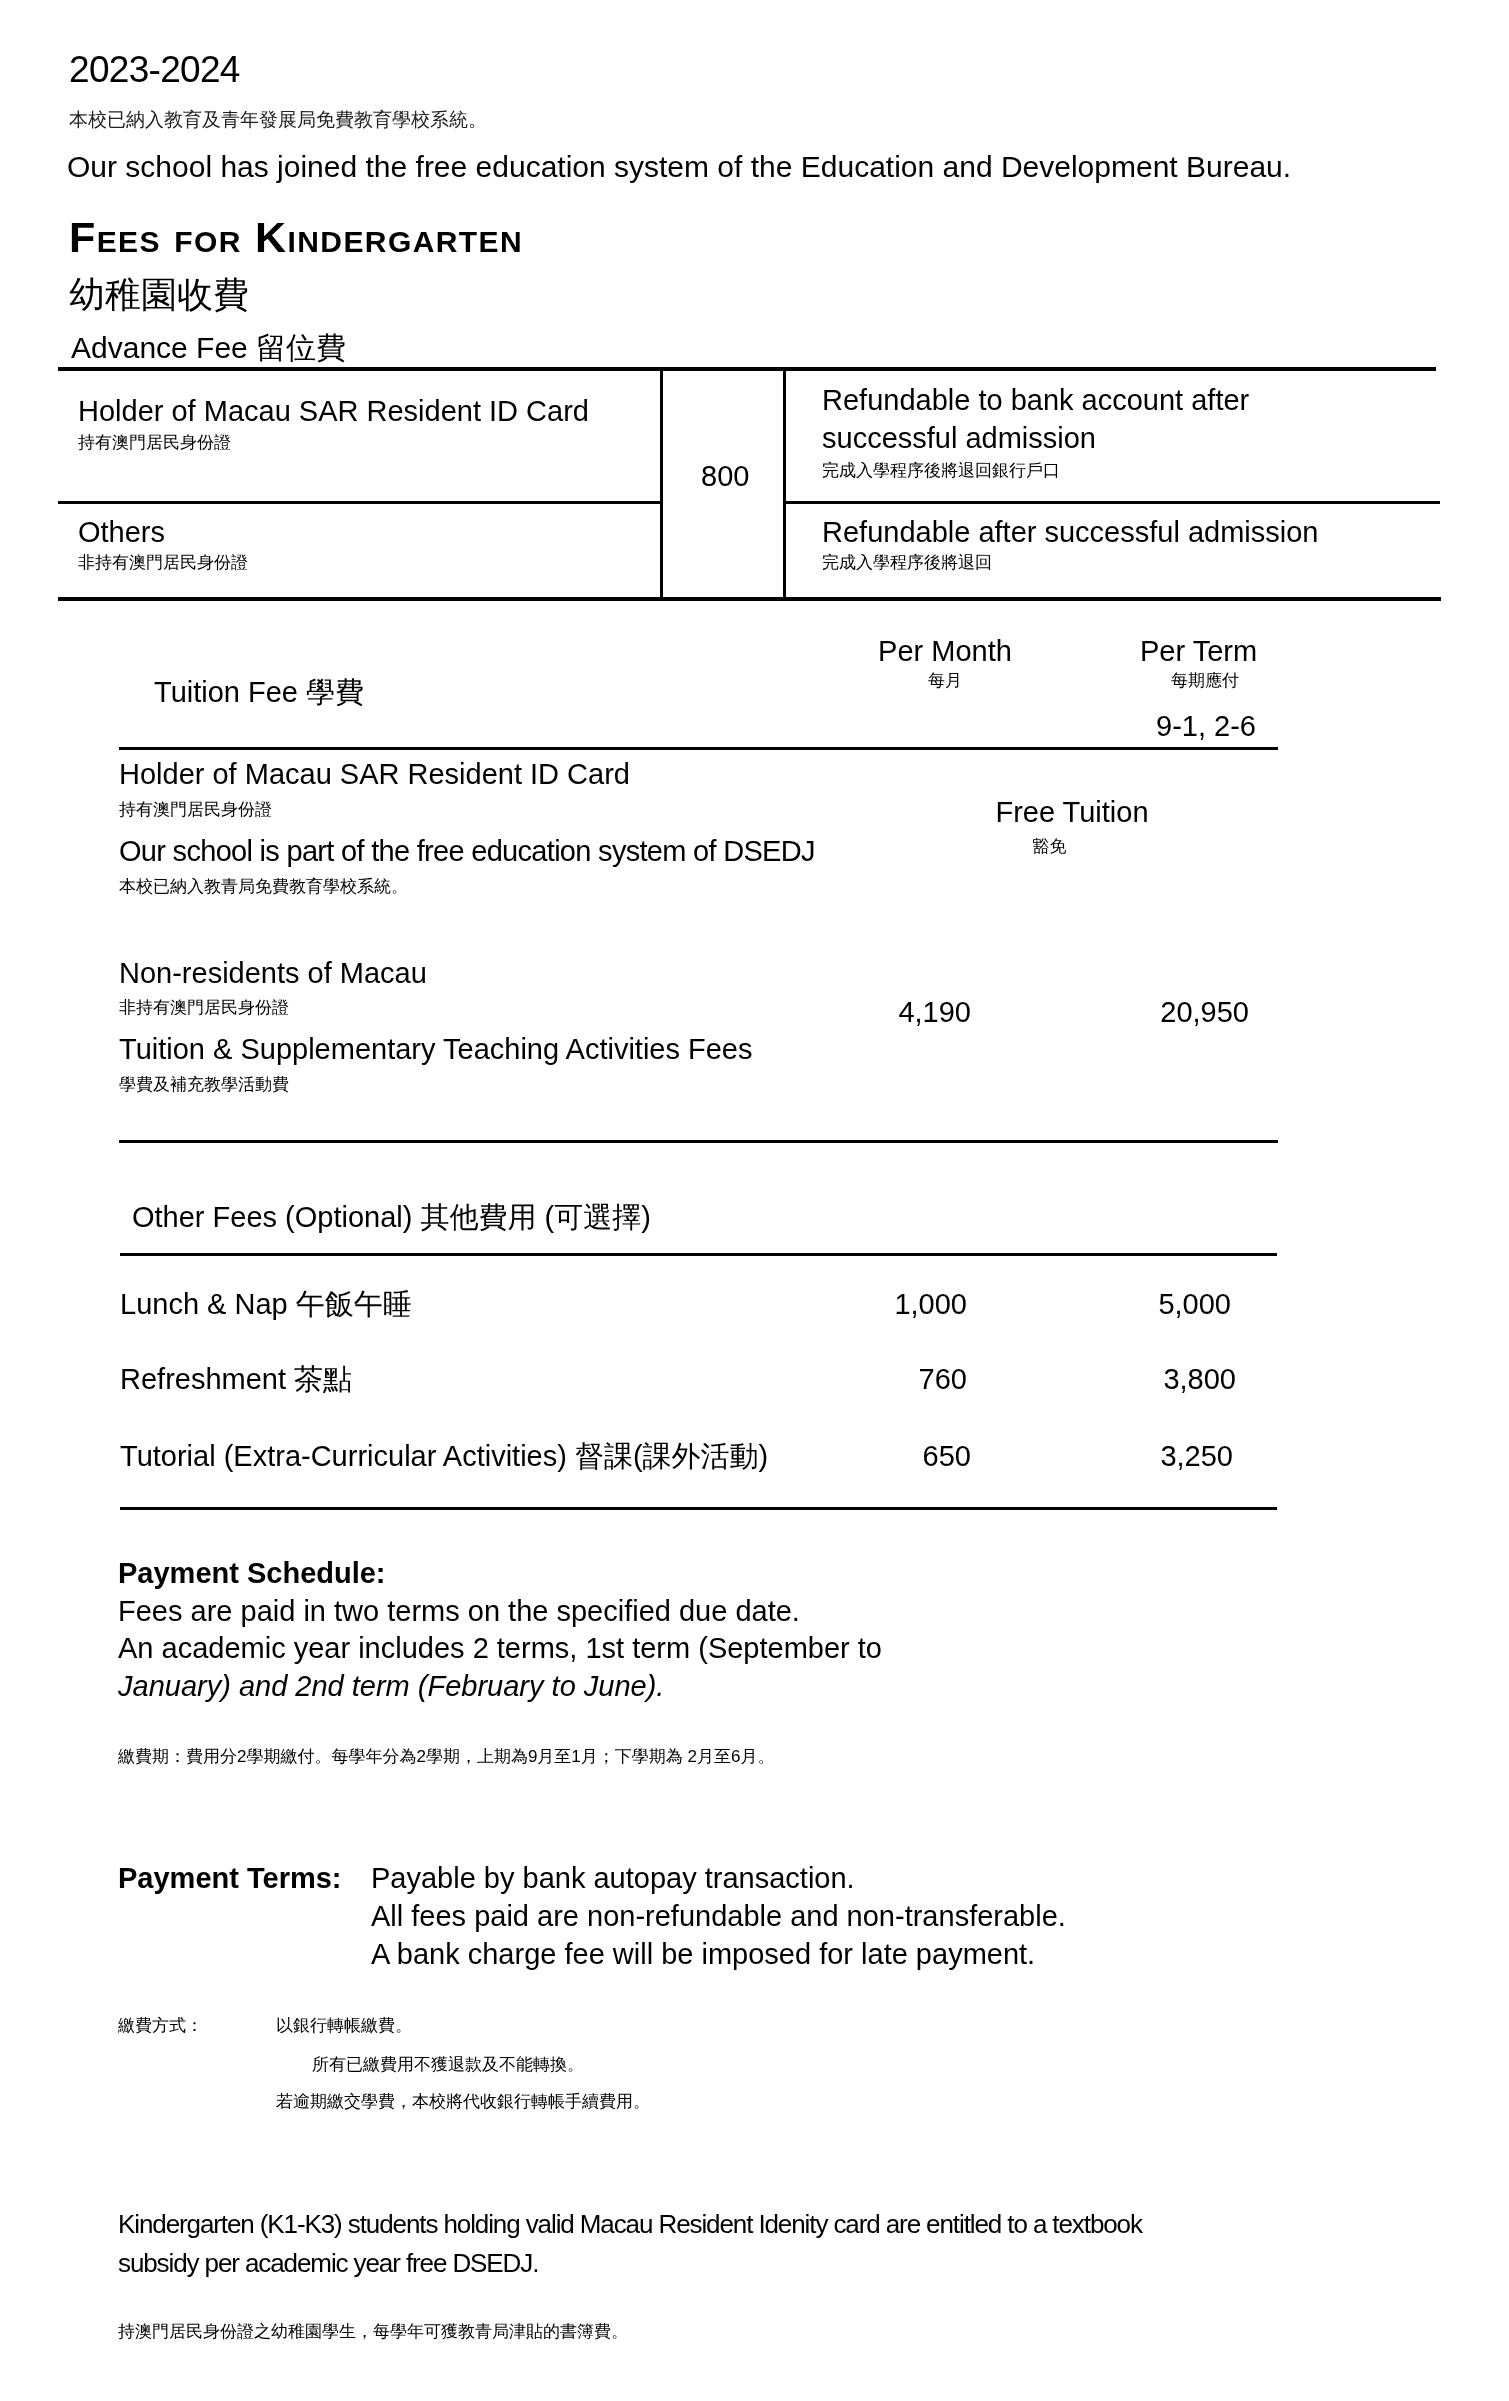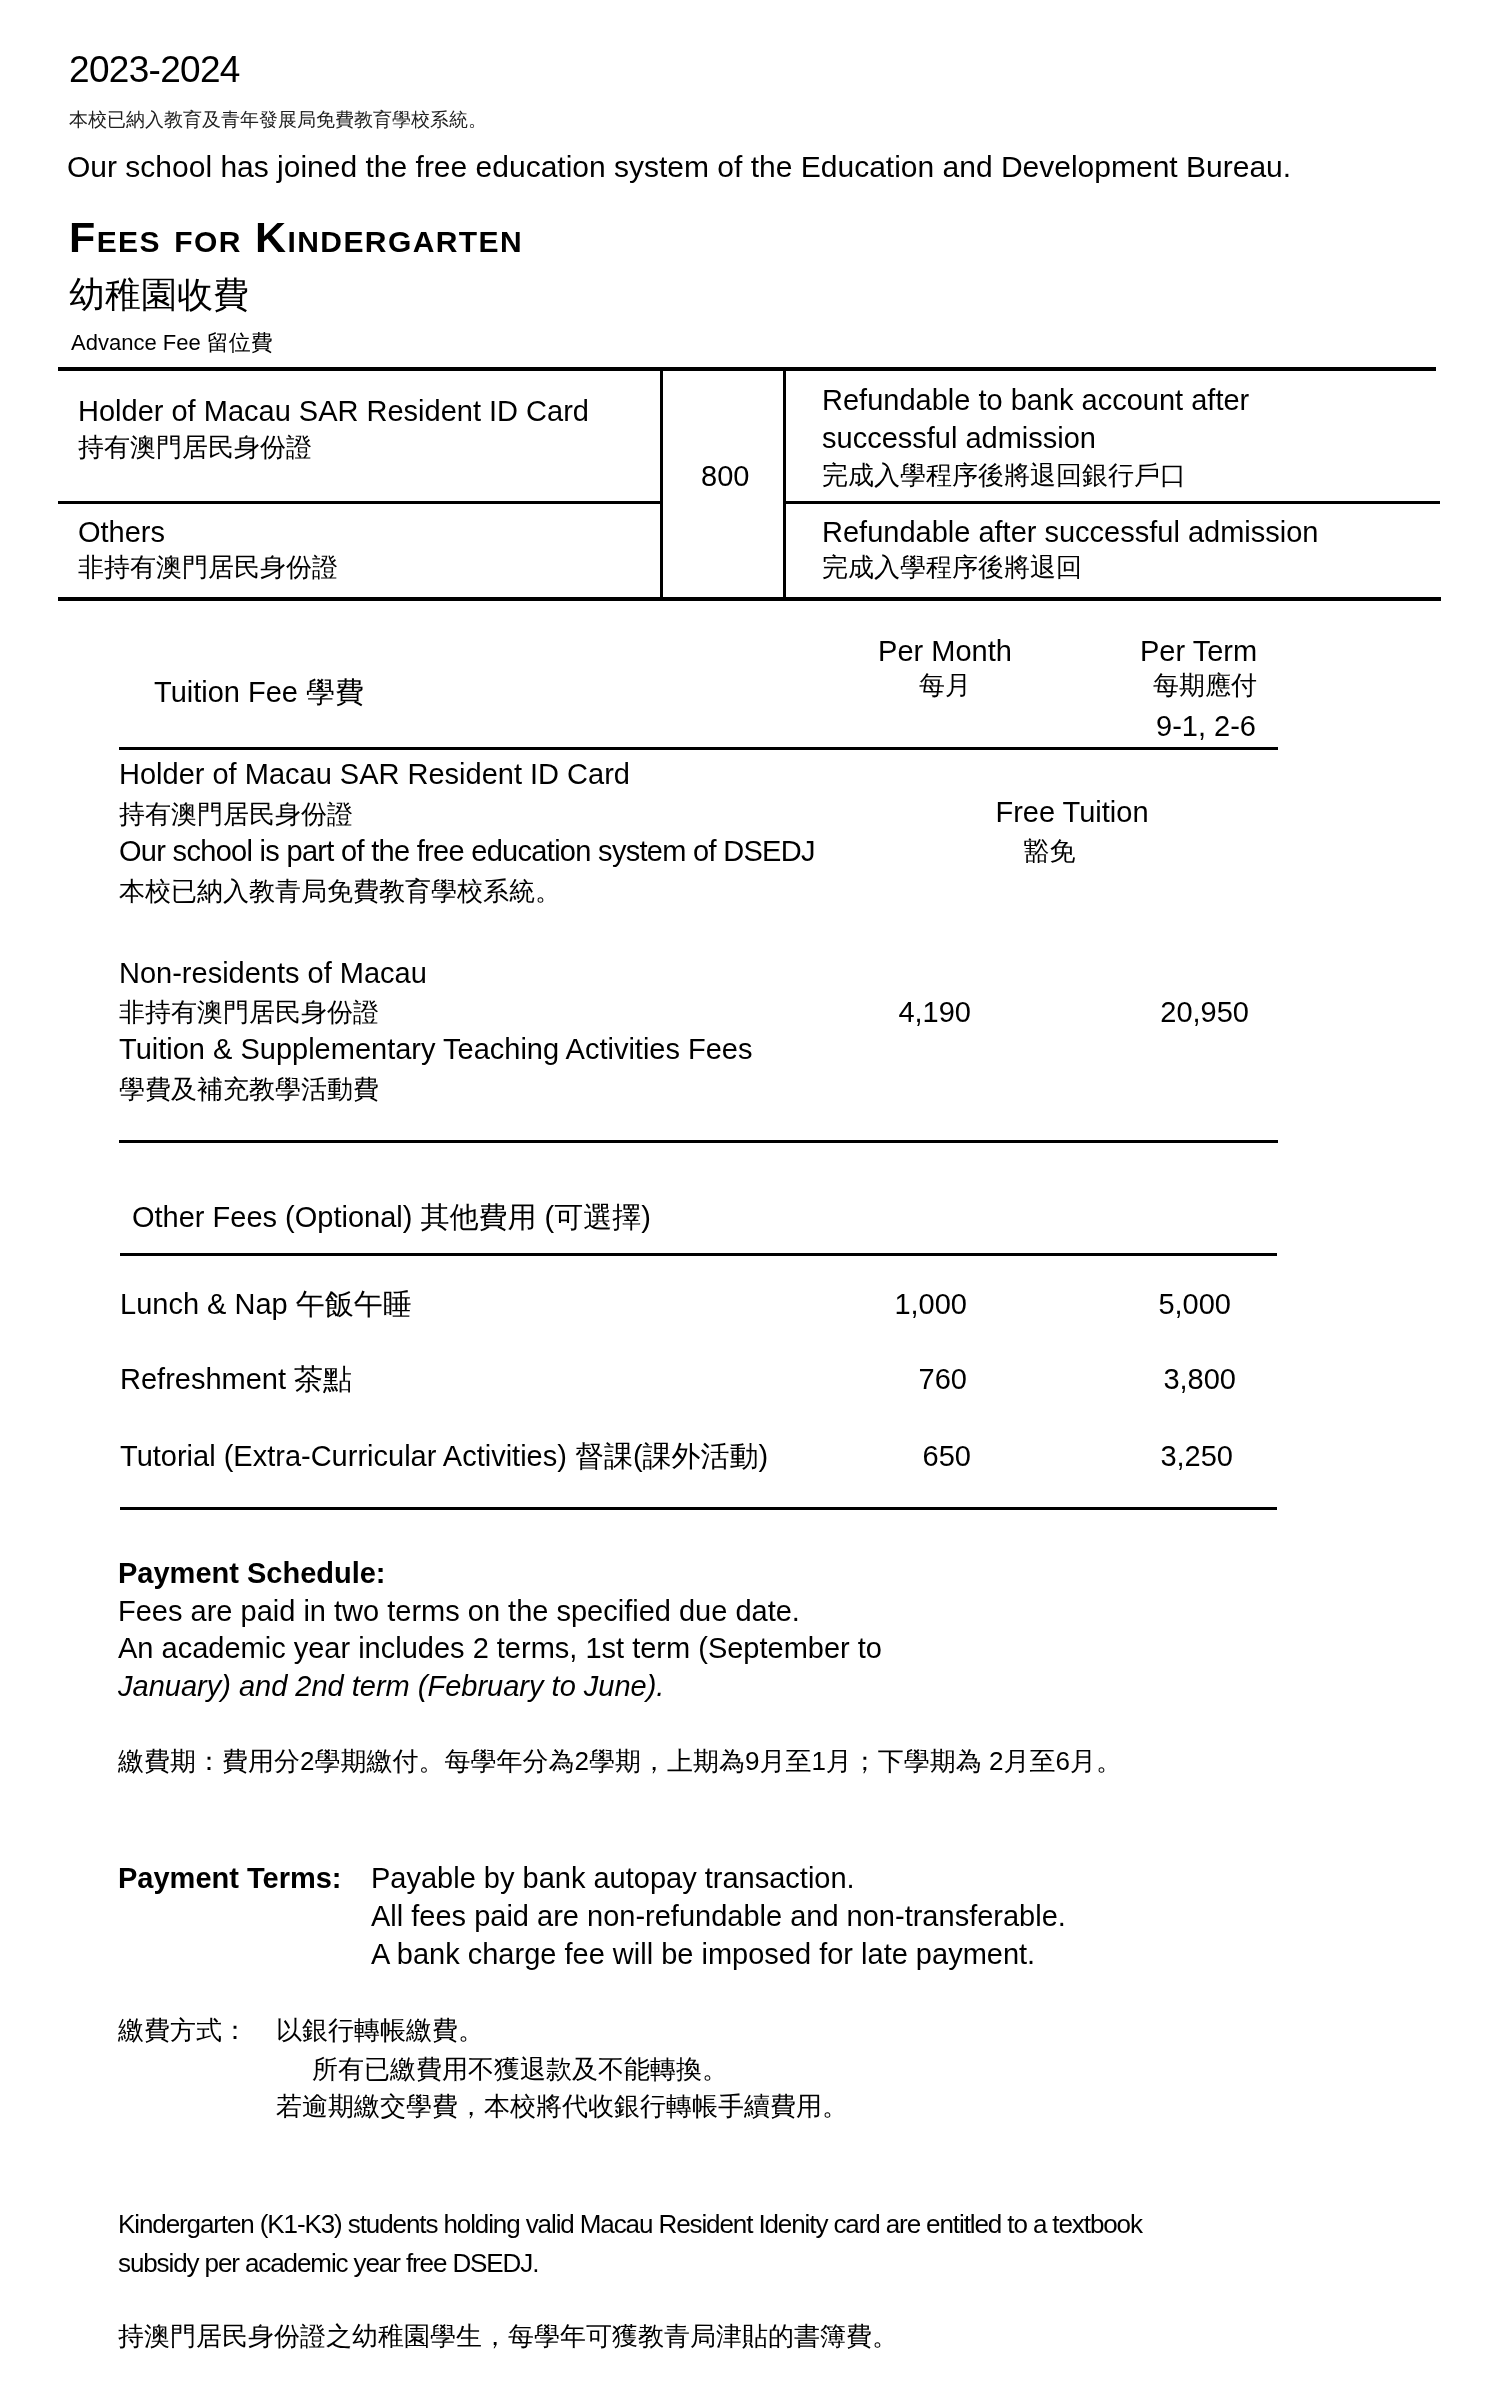--- a/index.html
+++ b/index.html
@@ -1,25 +1,25 @@
 <!DOCTYPE html>
 <html style="font-size:11px"><head>
 <meta charset="utf-8">
 <style>
   html, body { margin: 0; padding: 0; background: #ffffff; }
   body { width: 1509px; height: 2401px; position: relative; overflow: hidden;
          font-family: "Liberation Sans", "DejaVu Sans", sans-serif; color: #000; }
   .abs { position: absolute; white-space: nowrap; }
   .t { font-size: 29px; line-height: 1; }
-  .cjk { font-size: 26px; line-height: 1; }
+  .cjk { font-size: 17px; line-height: 1; }
   .hr { position: absolute; background: #000; }
   .year { font-size: 37px; font-weight: 500; letter-spacing: -0.7px; }
   .title { font-size: 43px; font-weight: bold; font-variant: small-caps; letter-spacing: 1.4px; }
   .title-zh { font-size: 36px; }
-  .advance { font-size: 22px; }
+  .advance { font-size: 30px; }
   .num { text-align: right; }
   .small-cond { font-size: 26px; letter-spacing: -1.1px; }
 </style>
 </head>
 <body>
 
 <div class="abs year" style="left:69px; top:49px;">2023-2024</div>
 <div class="abs cjk" style="left:69px; top:110px; font-size:19px; color:#222;">本校已納入教育及青年發展局免費教育學校系統。</div>
 <div class="abs t" style="left:67px; top:152px; font-size:30px;">Our school has joined the free education system of the Education and Development Bureau.</div>
 

